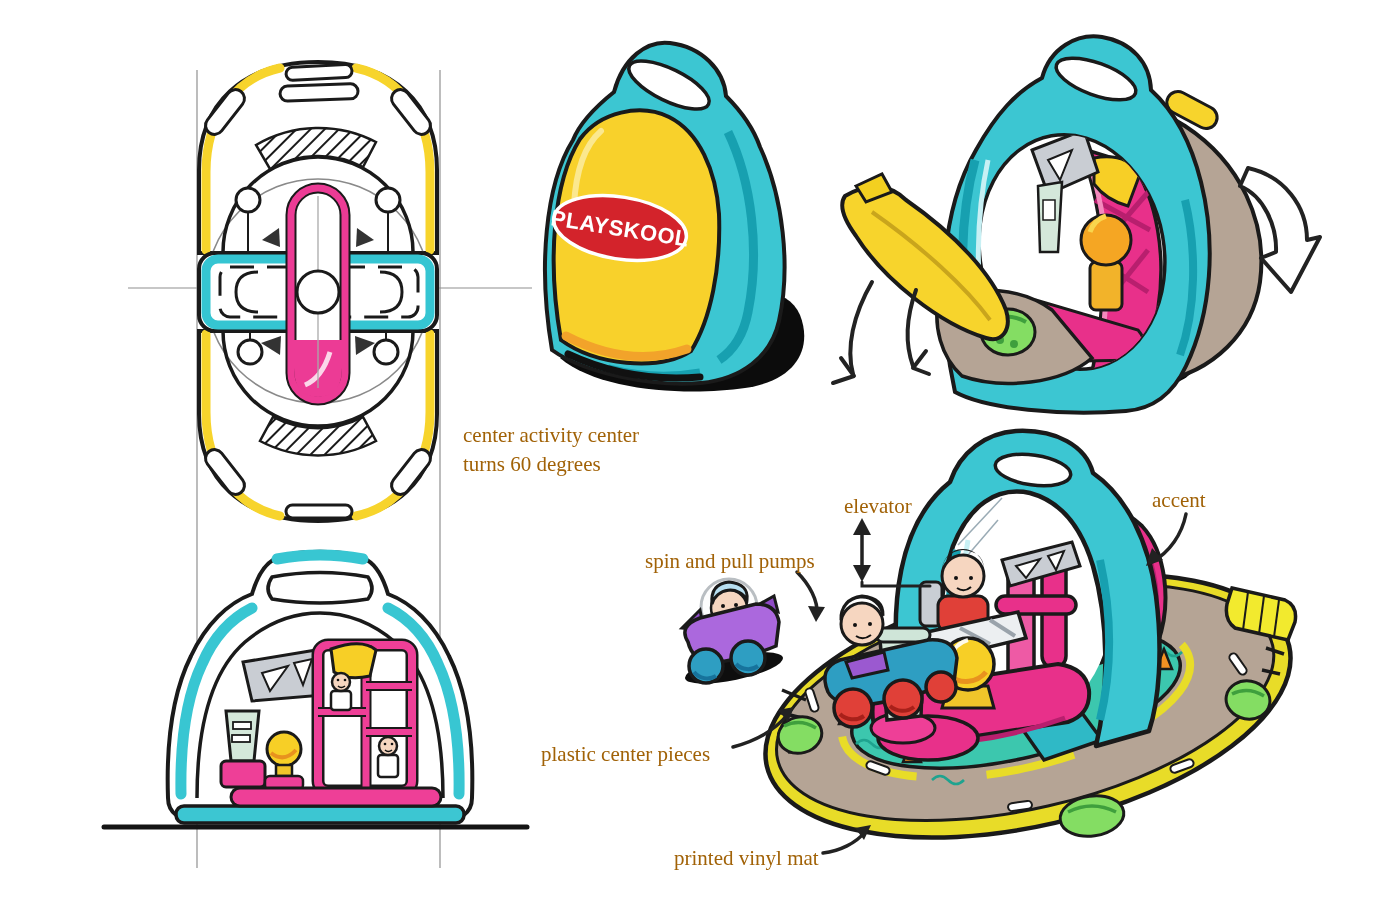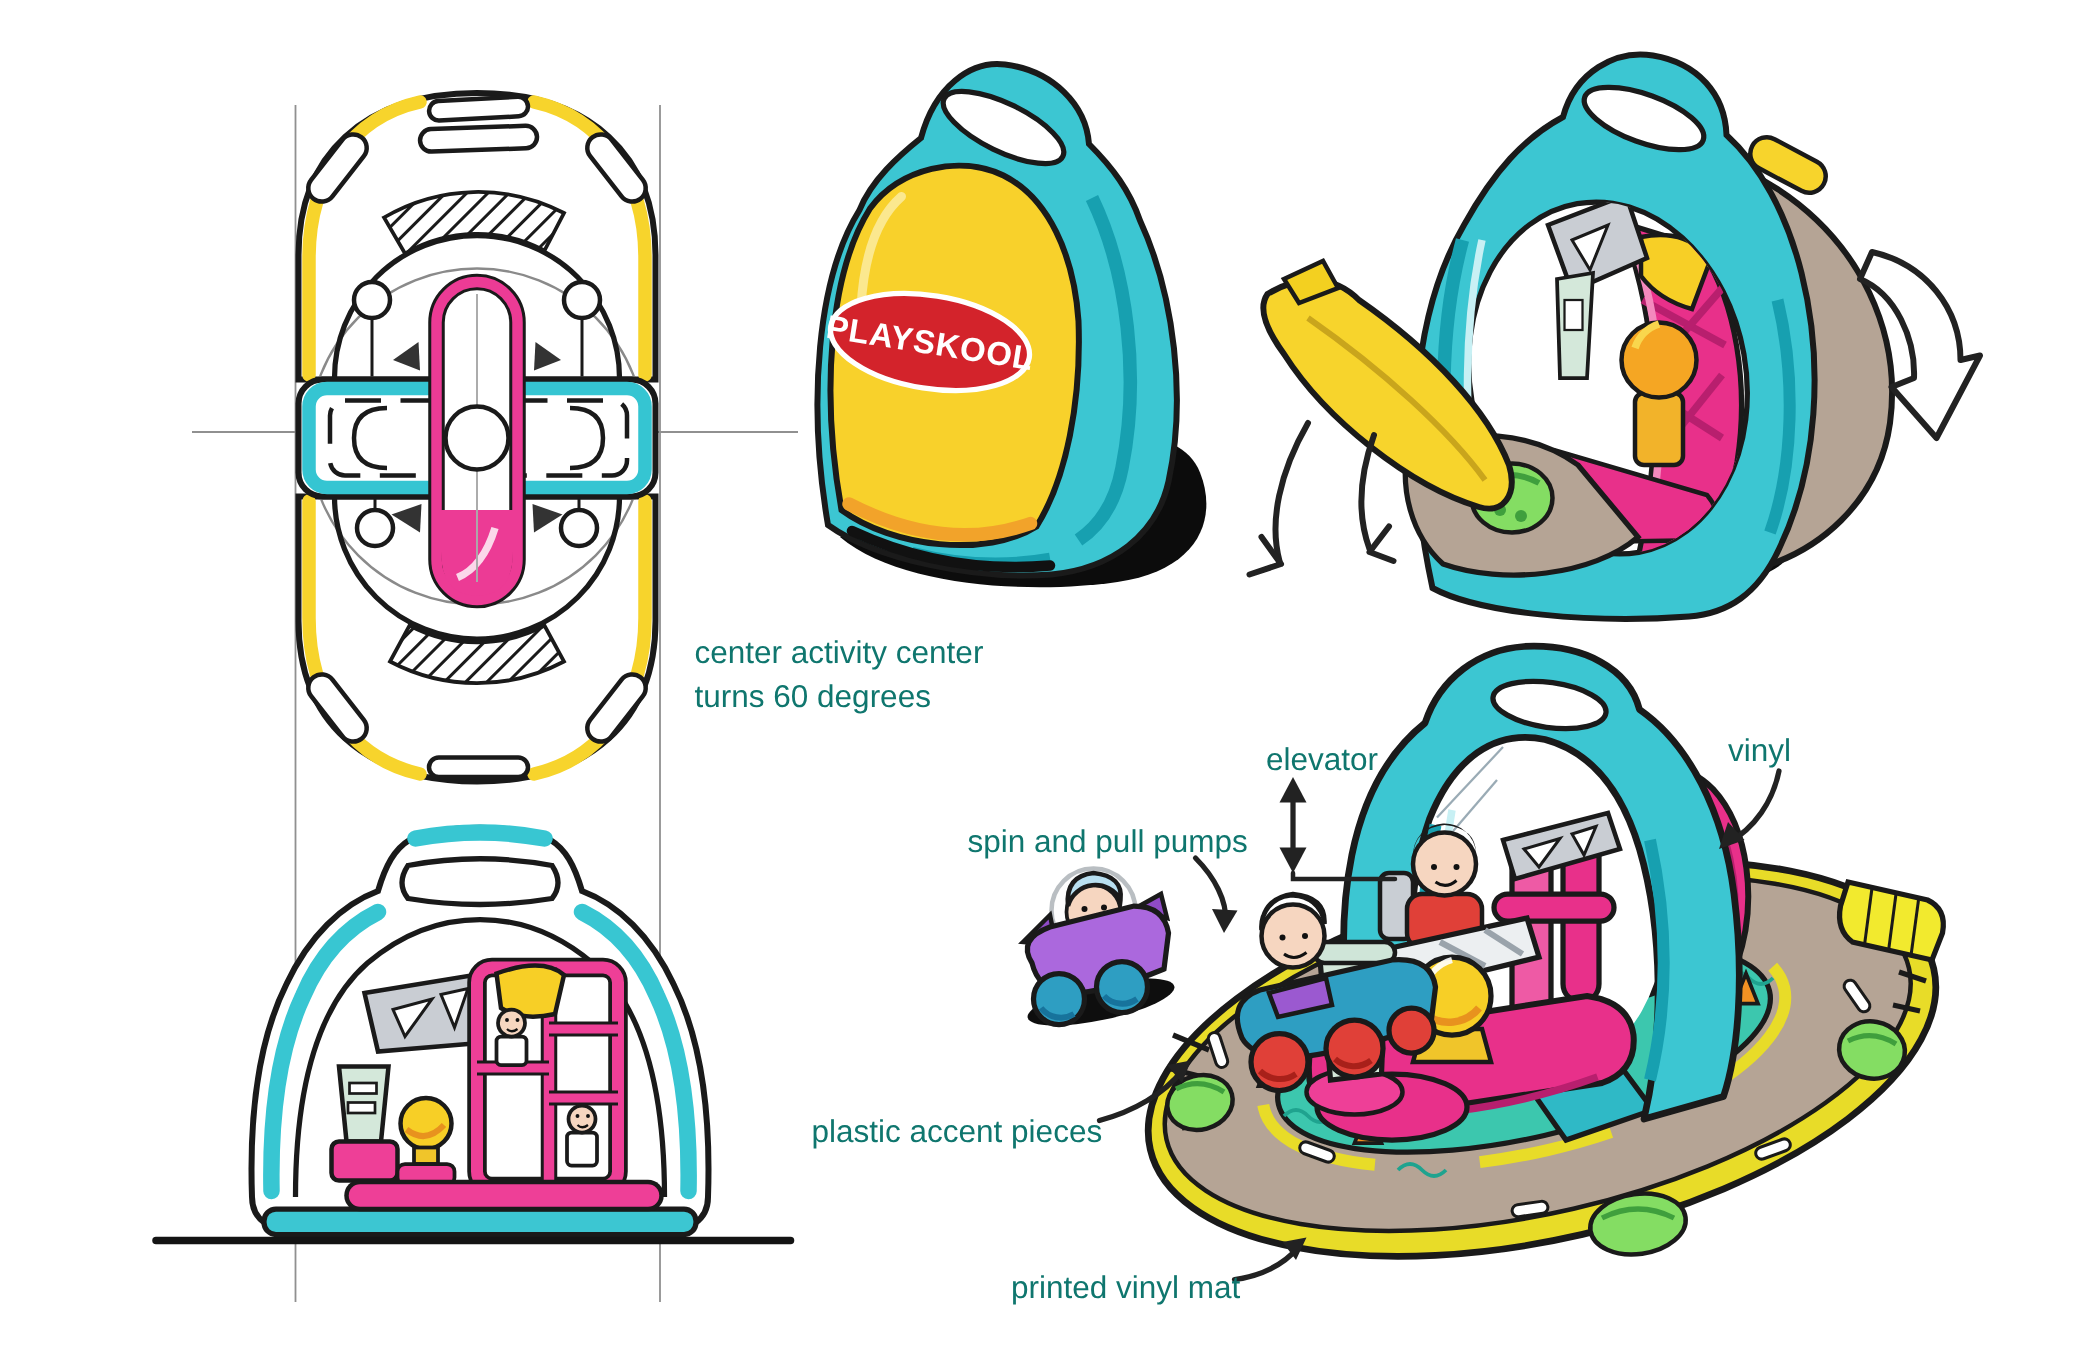--- a/index.html
+++ b/index.html
@@ -1,20 +1,20 @@
 <!DOCTYPE html>
 <html><head>
 <meta charset="utf-8">
 <style>
   html,body{margin:0;padding:0;background:#fff;}
   #stage{position:relative;width:1400px;height:906px;background:#ffffff;overflow:hidden;
          font-family:"Liberation Sans",sans-serif;}
   svg{position:absolute;left:0;top:0;}
-  .label{position:absolute;font-size:21px;line-height:1.4;color:#0f766e;white-space:nowrap;
-         font-family:Liberation Sans, sans-serif;}
+  .label{position:absolute;font-size:21px;line-height:1.4;color:#a16207;white-space:nowrap;
+         font-family:Liberation Serif, serif;}
   .logo-text{font-family:"Liberation Sans",sans-serif;font-weight:bold;letter-spacing:.5px;}
 </style>
 </head>
 <body>
 
 <div id="stage">
 <svg width="1400" height="906" viewBox="0 0 1400 906">
   <defs>
     <pattern id="hatch" width="10" height="10" patternUnits="userSpaceOnUse" patternTransform="rotate(45)">
       <rect width="10" height="10" fill="#ffffff"></rect>
@@ -424,17 +424,17 @@
       </g>
     </g>
   </g>
 </svg>
 
 <div class="label" style="left:463px;top:421px;">
   <div>center activity center</div>
   <div>turns 60 degrees</div>
 </div>
 <div class="label" style="left:828px;top:492px;margin-left:16px;">elevator</div>
-<div class="label" style="left:1152px;top:486px;">vinyl</div>
+<div class="label" style="left:1152px;top:486px;">accent</div>
 <div class="label" style="left:645px;top:547px;">spin and pull pumps</div>
-<div class="label" style="left:541px;top:740px;">plastic accent pieces</div>
+<div class="label" style="left:541px;top:740px;">plastic center pieces</div>
 <div class="label" style="left:674px;top:844px;">printed vinyl mat</div>
 </div>
 
 </body></html>

